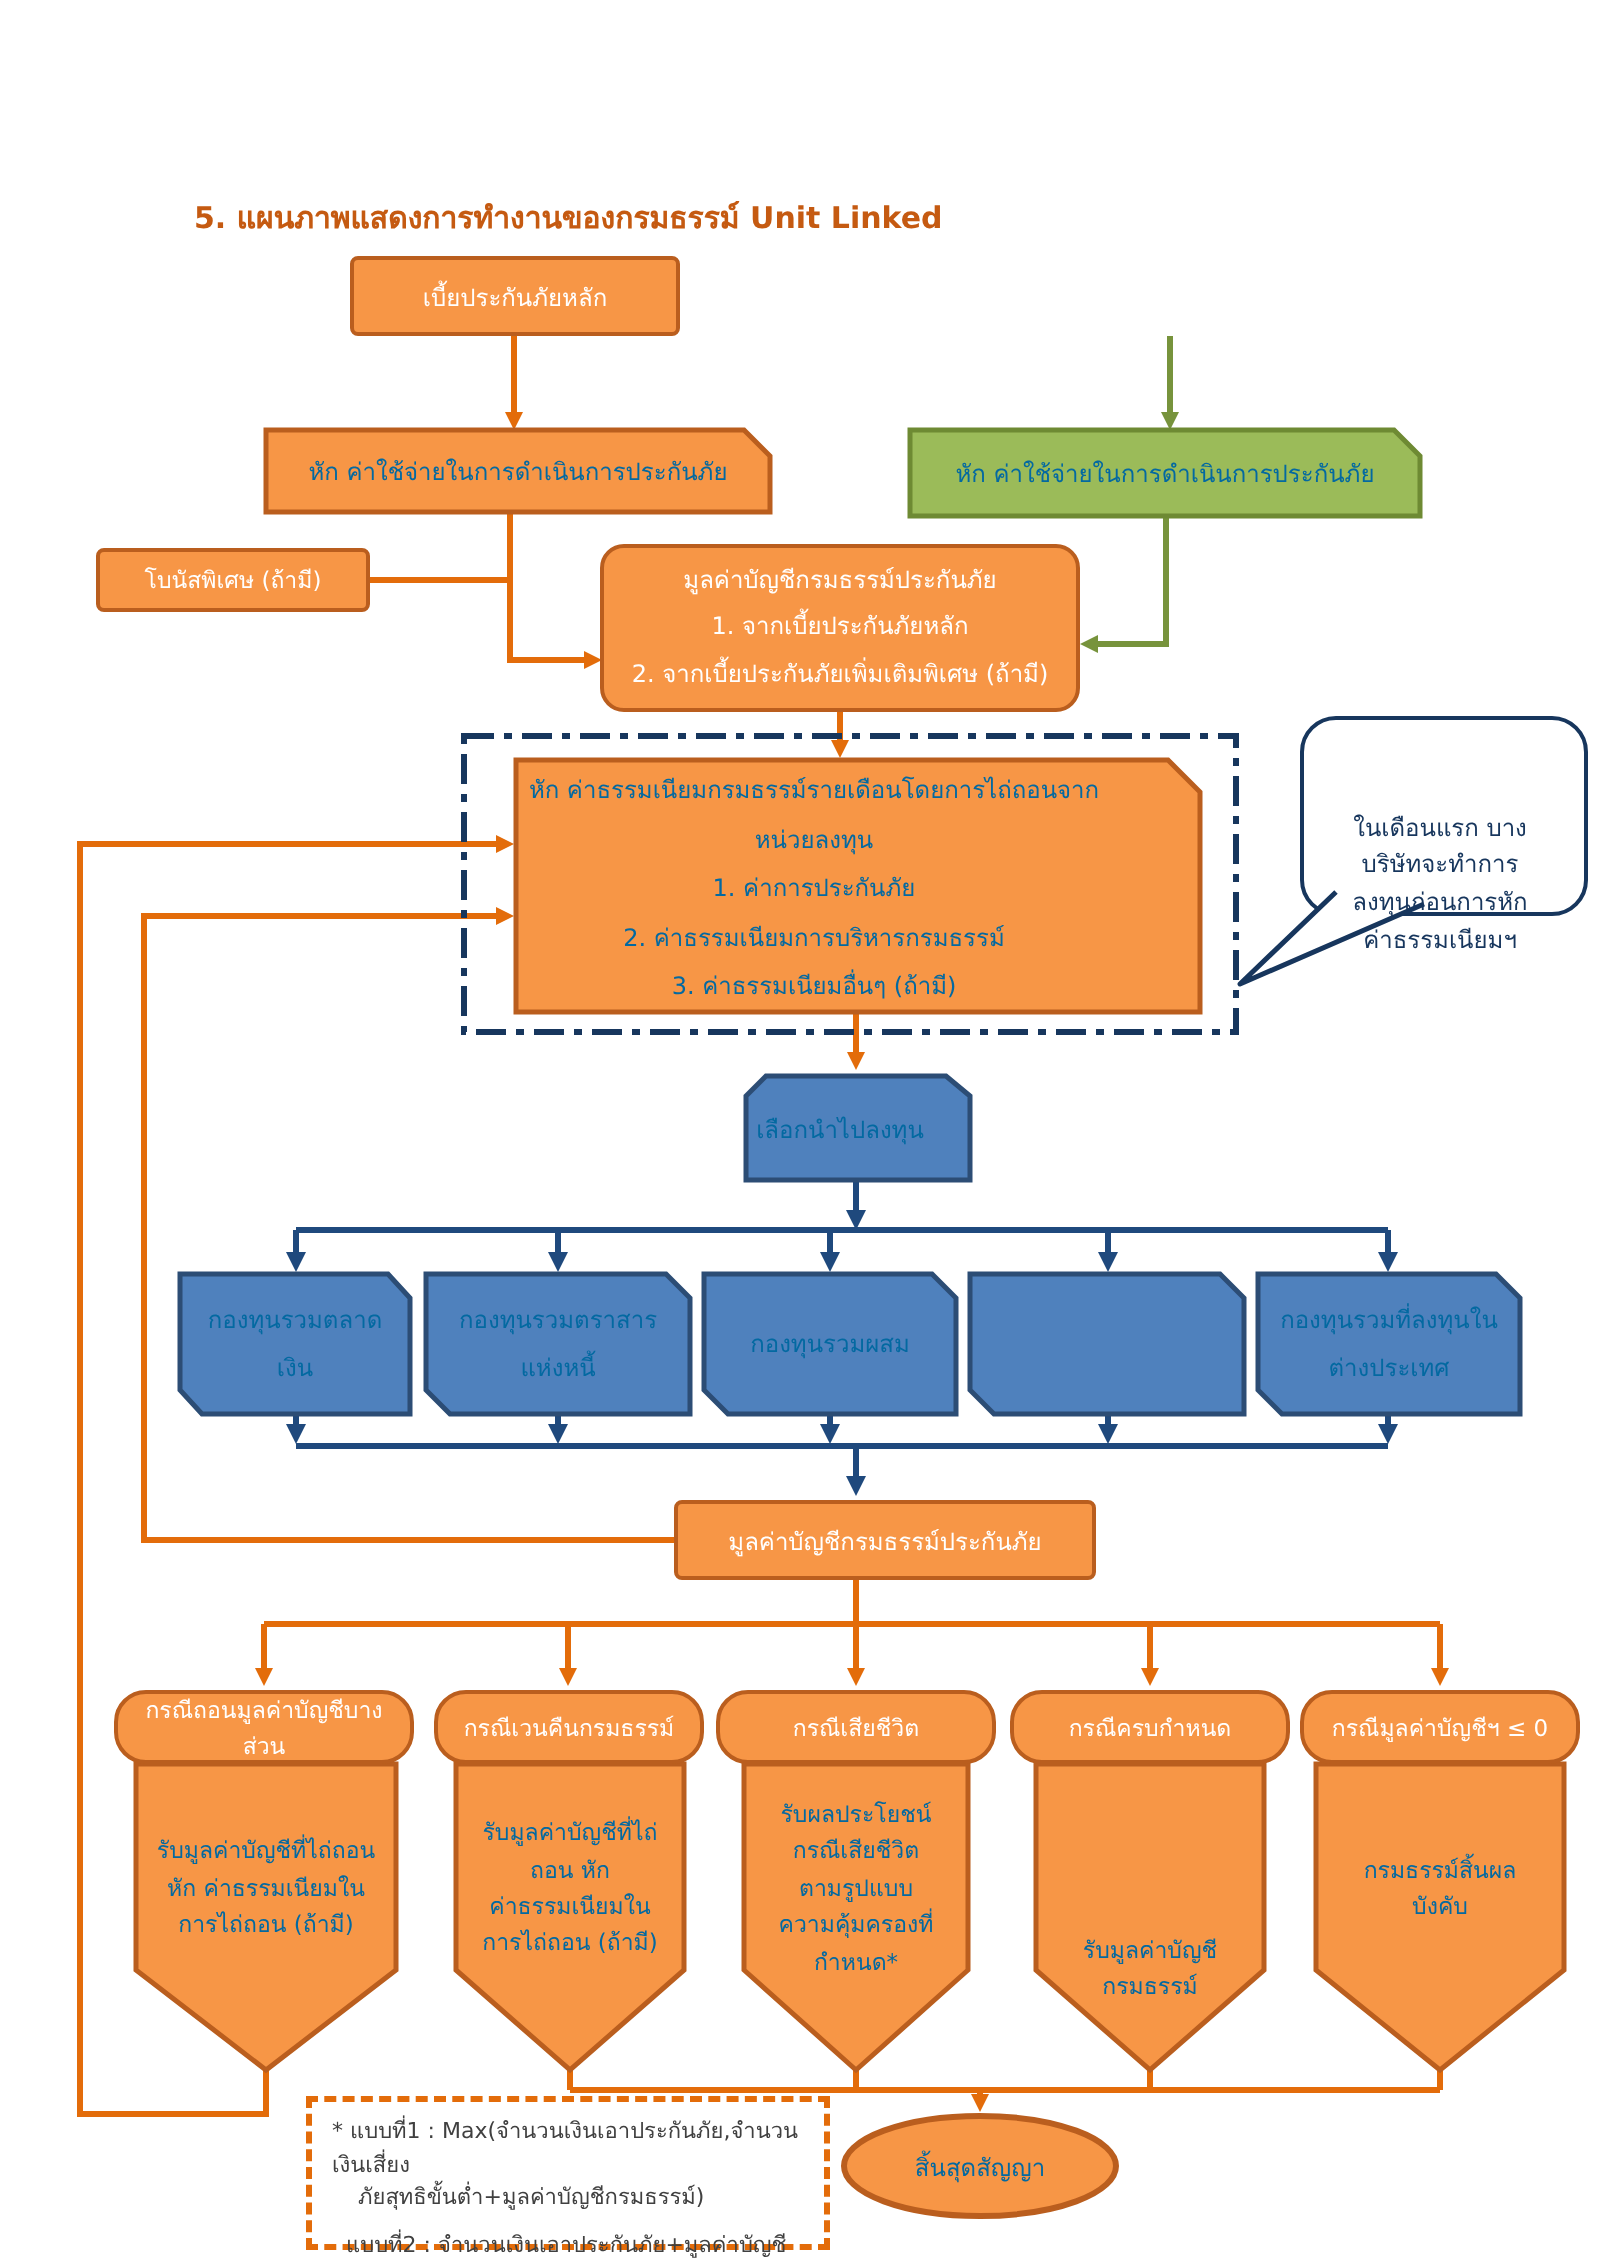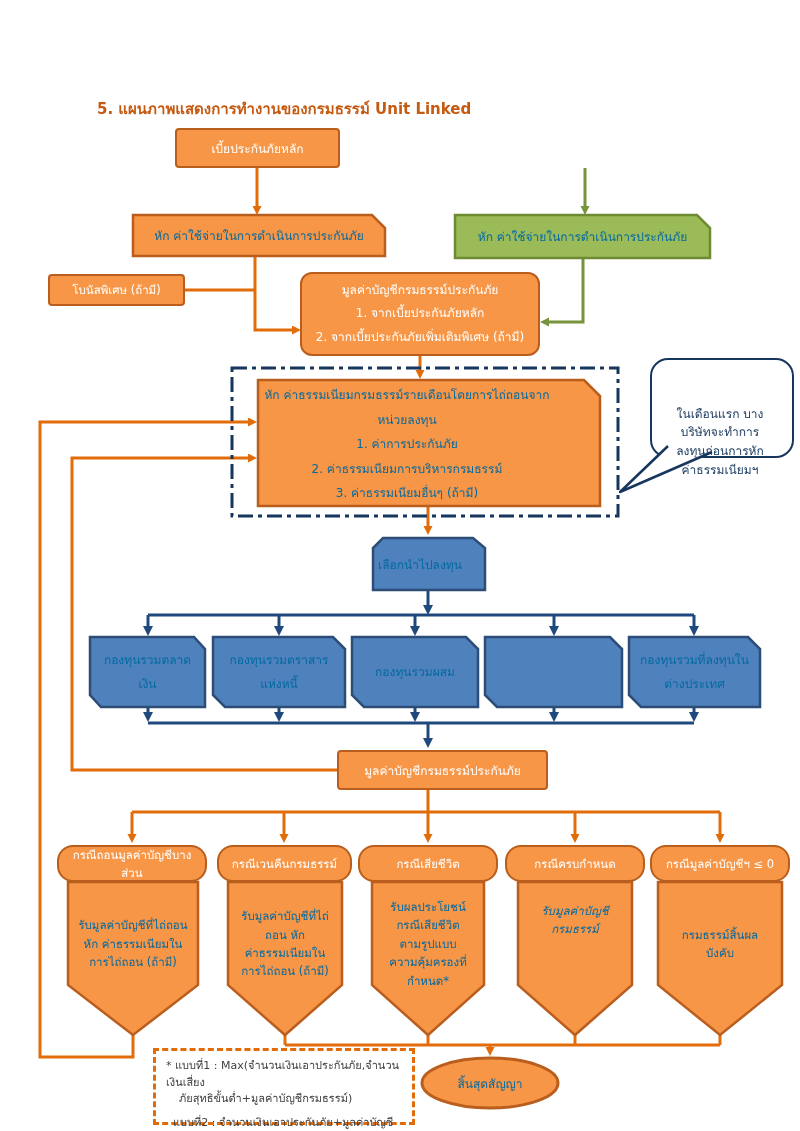--- a/index.html
+++ b/index.html
@@ -206,21 +206,21 @@
     <div>ค่าธรรมเนียมใน</div>
     <div>การไถ่ถอน (ถ้ามี)</div>
   </div>
   <div class="txt fs115 lh16" style="left:376px;top:888px;width:104px;height:112px;">
     <div>รับผลประโยชน์</div>
     <div>กรณีเสียชีวิต</div>
     <div>ตามรูปแบบ</div>
     <div>ความคุ้มครองที่</div>
     <div>กำหนด*</div>
   </div>
-  <div class="txt fs115 lh16" style="left:522px;top:864px;width:106px;height:112px;font-style:italic;">
+  <div class="txt fs115 lh16" style="left:522px;top:928px;width:106px;height:112px;">
     <div>รับมูลค่าบัญชี</div>
     <div>กรมธรรม์</div>
   </div>
   <div class="txt fs115 lh16" style="left:662px;top:888px;width:116px;height:112px;">
     <div>กรมธรรม์สิ้นผล</div>
     <div>บังคับ</div>
   </div>
 
   <div class="txt fs12" style="left:422px;top:1058px;width:136px;height:50px;">
     <div>สิ้นสุดสัญญา</div>

